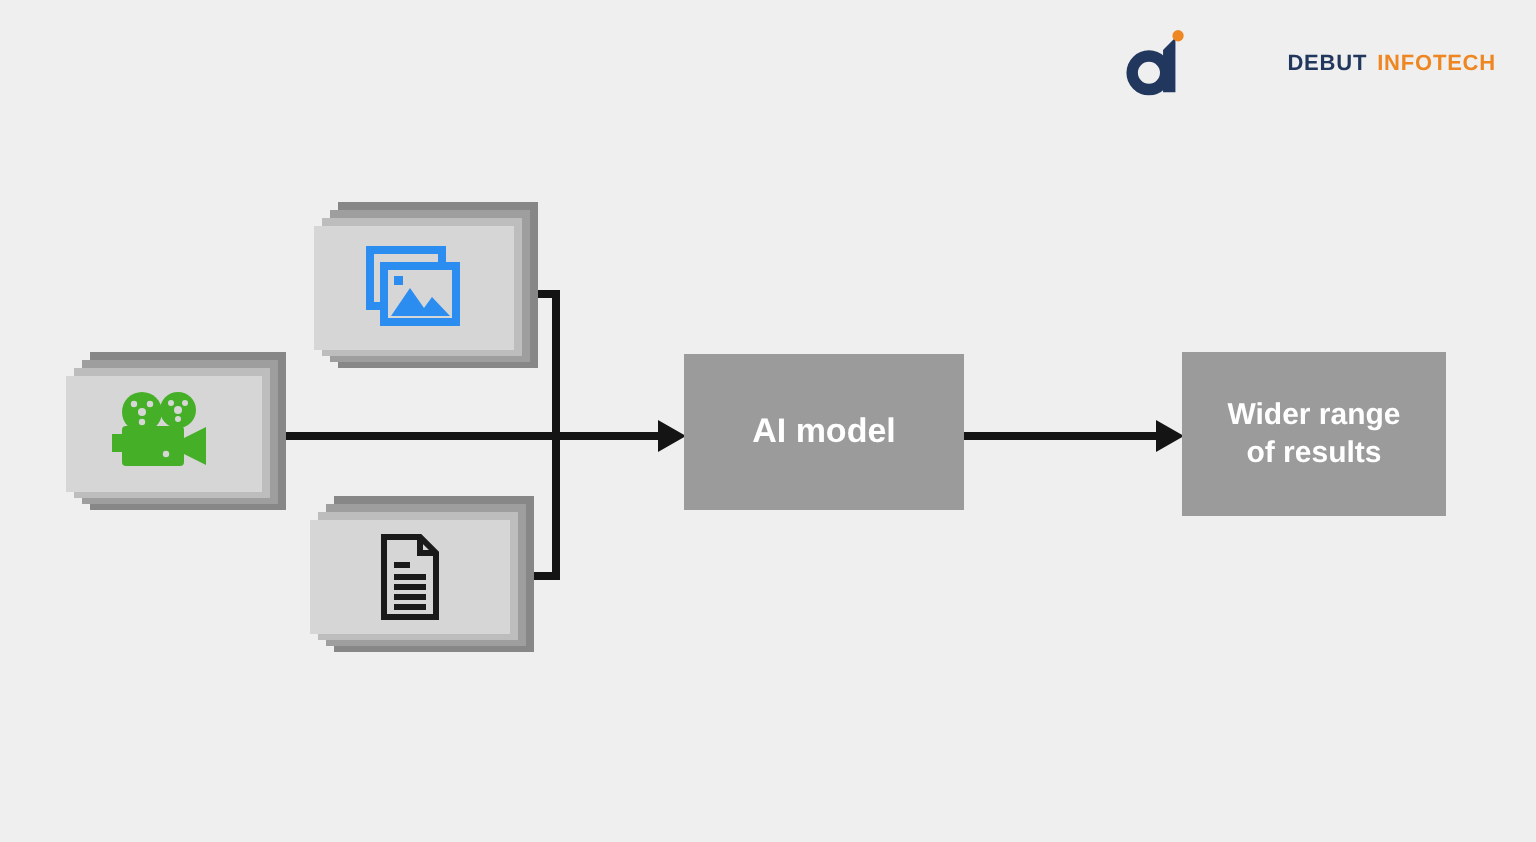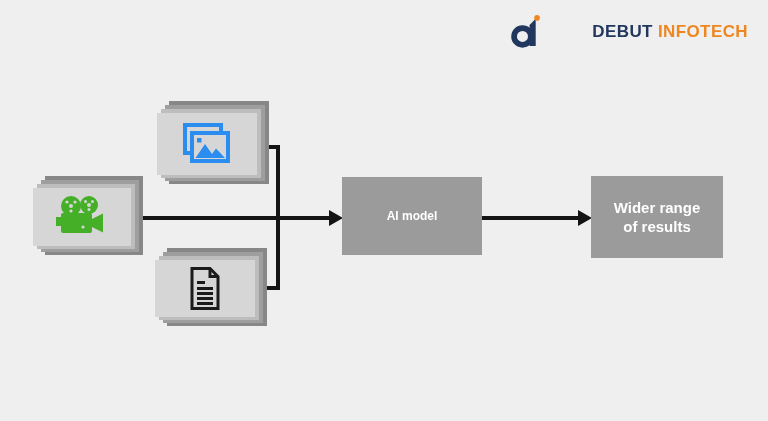--- a/index.html
+++ b/index.html
@@ -6,21 +6,21 @@
   body{
     width:768px;height:421px;
     background:#EFEFEF;
     font-family:"Liberation Sans",sans-serif;
     overflow:hidden;
   }
   .stage{position:relative;width:768px;height:421px;background:#EFEFEF;}
 
   
   .logo{position:absolute;top:14px;right:20px;display:flex;align-items:center;gap:7px;}
-  .logo-text{font-size:17px;font-weight:800;letter-spacing:.4px;white-space:nowrap;padding-left:44px;}
+  .logo-text{font-size:11px;font-weight:800;letter-spacing:.4px;white-space:nowrap;padding-left:44px;}
   .logo-text .primary{color:#21375E;}
   .logo-text .secondary{color:#EE8722;margin-left:5px;}
 
   
   .line{position:absolute;background:#141414;z-index:1;}
   .line-main{left:133px;top:216px;width:196px;height:4px;}
   .line-vert{left:276px;top:145px;width:4px;height:145px;}
   .line-top{left:250px;top:145px;width:30px;height:4px;}
   .line-bottom{left:250px;top:286px;width:30px;height:4px;}
   .line-out{left:482px;top:216px;width:96px;height:4px;}
@@ -57,21 +57,21 @@
   .stack-docs .back1{left:4px;top:-4px;width:100px;height:64px;}
   .stack-docs .back2{left:8px;top:-8px;width:100px;height:71px;}
   .stack-docs .back3{left:12px;top:-12px;width:100px;height:78px;}
 
   
   .node{
     position:absolute;z-index:2;background:#9B9B9B;color:#FFFFFF;
     display:flex;align-items:center;justify-content:center;text-align:center;
     font-weight:700;
   }
-  .node-ai{left:342px;top:177px;width:140px;height:78px;font-size:12px;}
+  .node-ai{left:342px;top:177px;width:140px;height:78px;font-size:17px;}
   .node-results{left:591px;top:176px;width:132px;height:82px;font-size:15px;line-height:1.3;padding:0 14px;box-sizing:border-box;}
 </style>
 </head>
 <body>
 
 <div class="stage">
 
   <div class="logo">
     <svg width="30" height="36" viewBox="0 0 34 40">
       <circle cx="13" cy="25" r="9.5" fill="none" stroke="#21375E" stroke-width="6.5"></circle>

